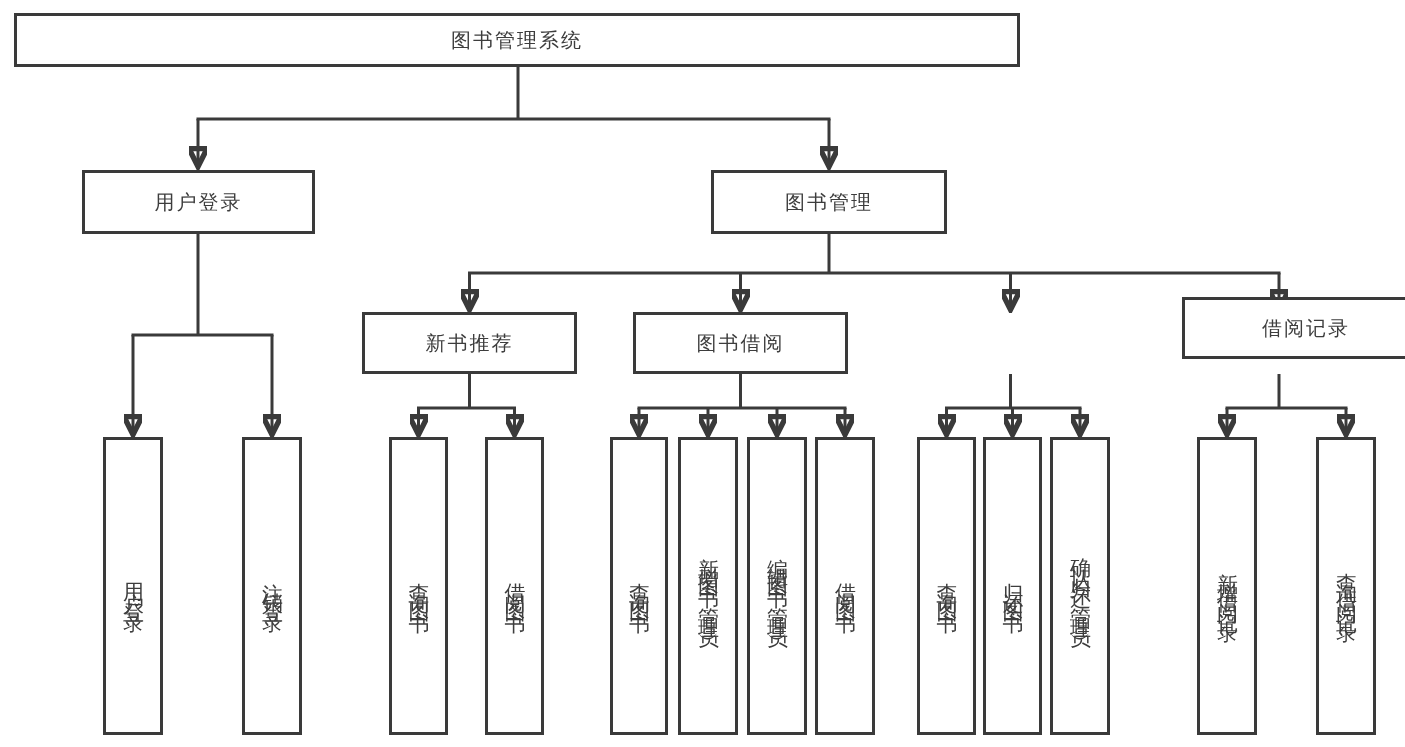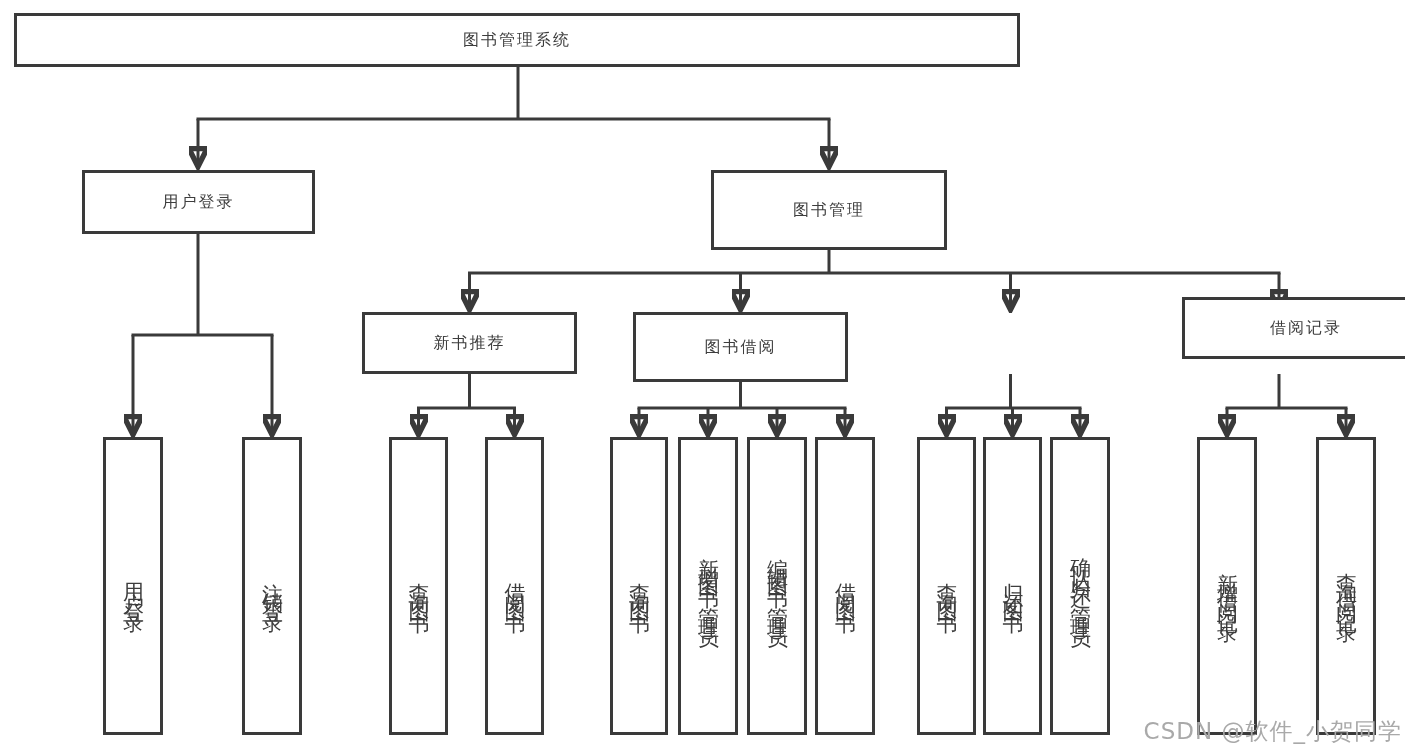--- a/index.html
+++ b/index.html
@@ -20,21 +20,21 @@
   .connectors path { stroke: #3a3a3a; stroke-width: 3; fill: none; }
   .node {
     position: absolute;
     box-sizing: border-box;
     background: #ffffff;
     border: 3px solid #3a3a3a;
     display: flex;
     align-items: center;
     justify-content: center;
   }
-  .hbox { font-size: 16px; letter-spacing: 2px; }
+  .hbox { font-size: 20px; letter-spacing: 2px; }
   .vbox .label {
     writing-mode: vertical-rl;
     text-orientation: mixed;
     font-size: 21px;
     letter-spacing: 10px;
     line-height: 1;
     white-space: nowrap;
   }
   .watermark {
     position: absolute;
@@ -93,28 +93,28 @@
     <path d="M1346,408 L1346,431" marker-end="url(#arr)"></path>
   </svg>
 
   <div class="node hbox" style="left:14px; top:13px; width:1006px; height:54px;">
     <span class="label">图书管理系统</span>
   </div>
 
   <div class="node hbox" style="left:82px; top:170px; width:233px; height:64px;">
     <span class="label">用户登录</span>
   </div>
-  <div class="node hbox" style="left:711px; top:170px; width:236px; height:80px;">
+  <div class="node hbox" style="left:711px; top:170px; width:236px; height:64px;">
     <span class="label">图书管理</span>
   </div>
 
   <div class="node hbox" style="left:362px; top:312px; width:215px; height:62px;text-align:right;">
     <span class="label">新书推荐</span>
   </div>
-  <div class="node hbox" style="left:633px; top:312px; width:215px; height:70px;">
+  <div class="node hbox" style="left:633px; top:312px; width:215px; height:62px;">
     <span class="label">图书借阅</span>
   </div>
   <div class="node hbox" style="left:1170px; top:297px; width:248px; height:62px;margin-left:12px;">
     <span class="label">借阅记录</span>
   </div>
 
   <div class="node vbox" style="left:103px; top:437px; width:60px; height:298px;">
     <span class="label">用户登录</span>
   </div>
   <div class="node vbox" style="left:242px; top:437px; width:60px; height:298px;">
@@ -151,15 +151,14 @@
     <span class="label">确认归还（管理员）</span>
   </div>
 
   <div class="node vbox" style="left:1197px; top:437px; width:60px; height:298px;">
     <span class="label">新增借阅记录</span>
   </div>
   <div class="node vbox" style="left:1316px; top:437px; width:60px; height:298px;">
     <span class="label">查询借阅记录</span>
   </div>
 
-  <div class="watermark">CSDN @软件_小贺同学</div>
 
 </div>
 
 </body></html>

